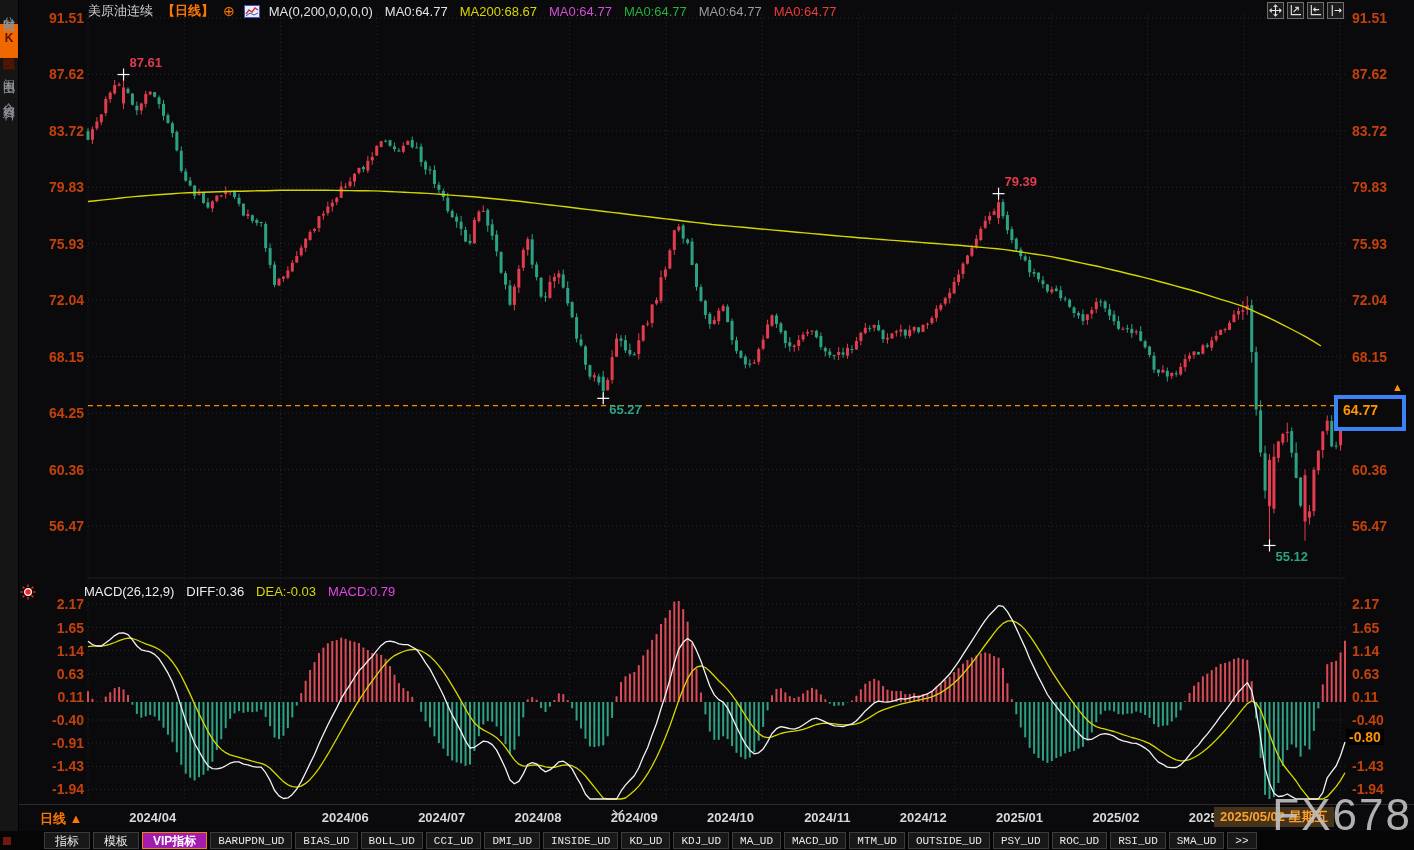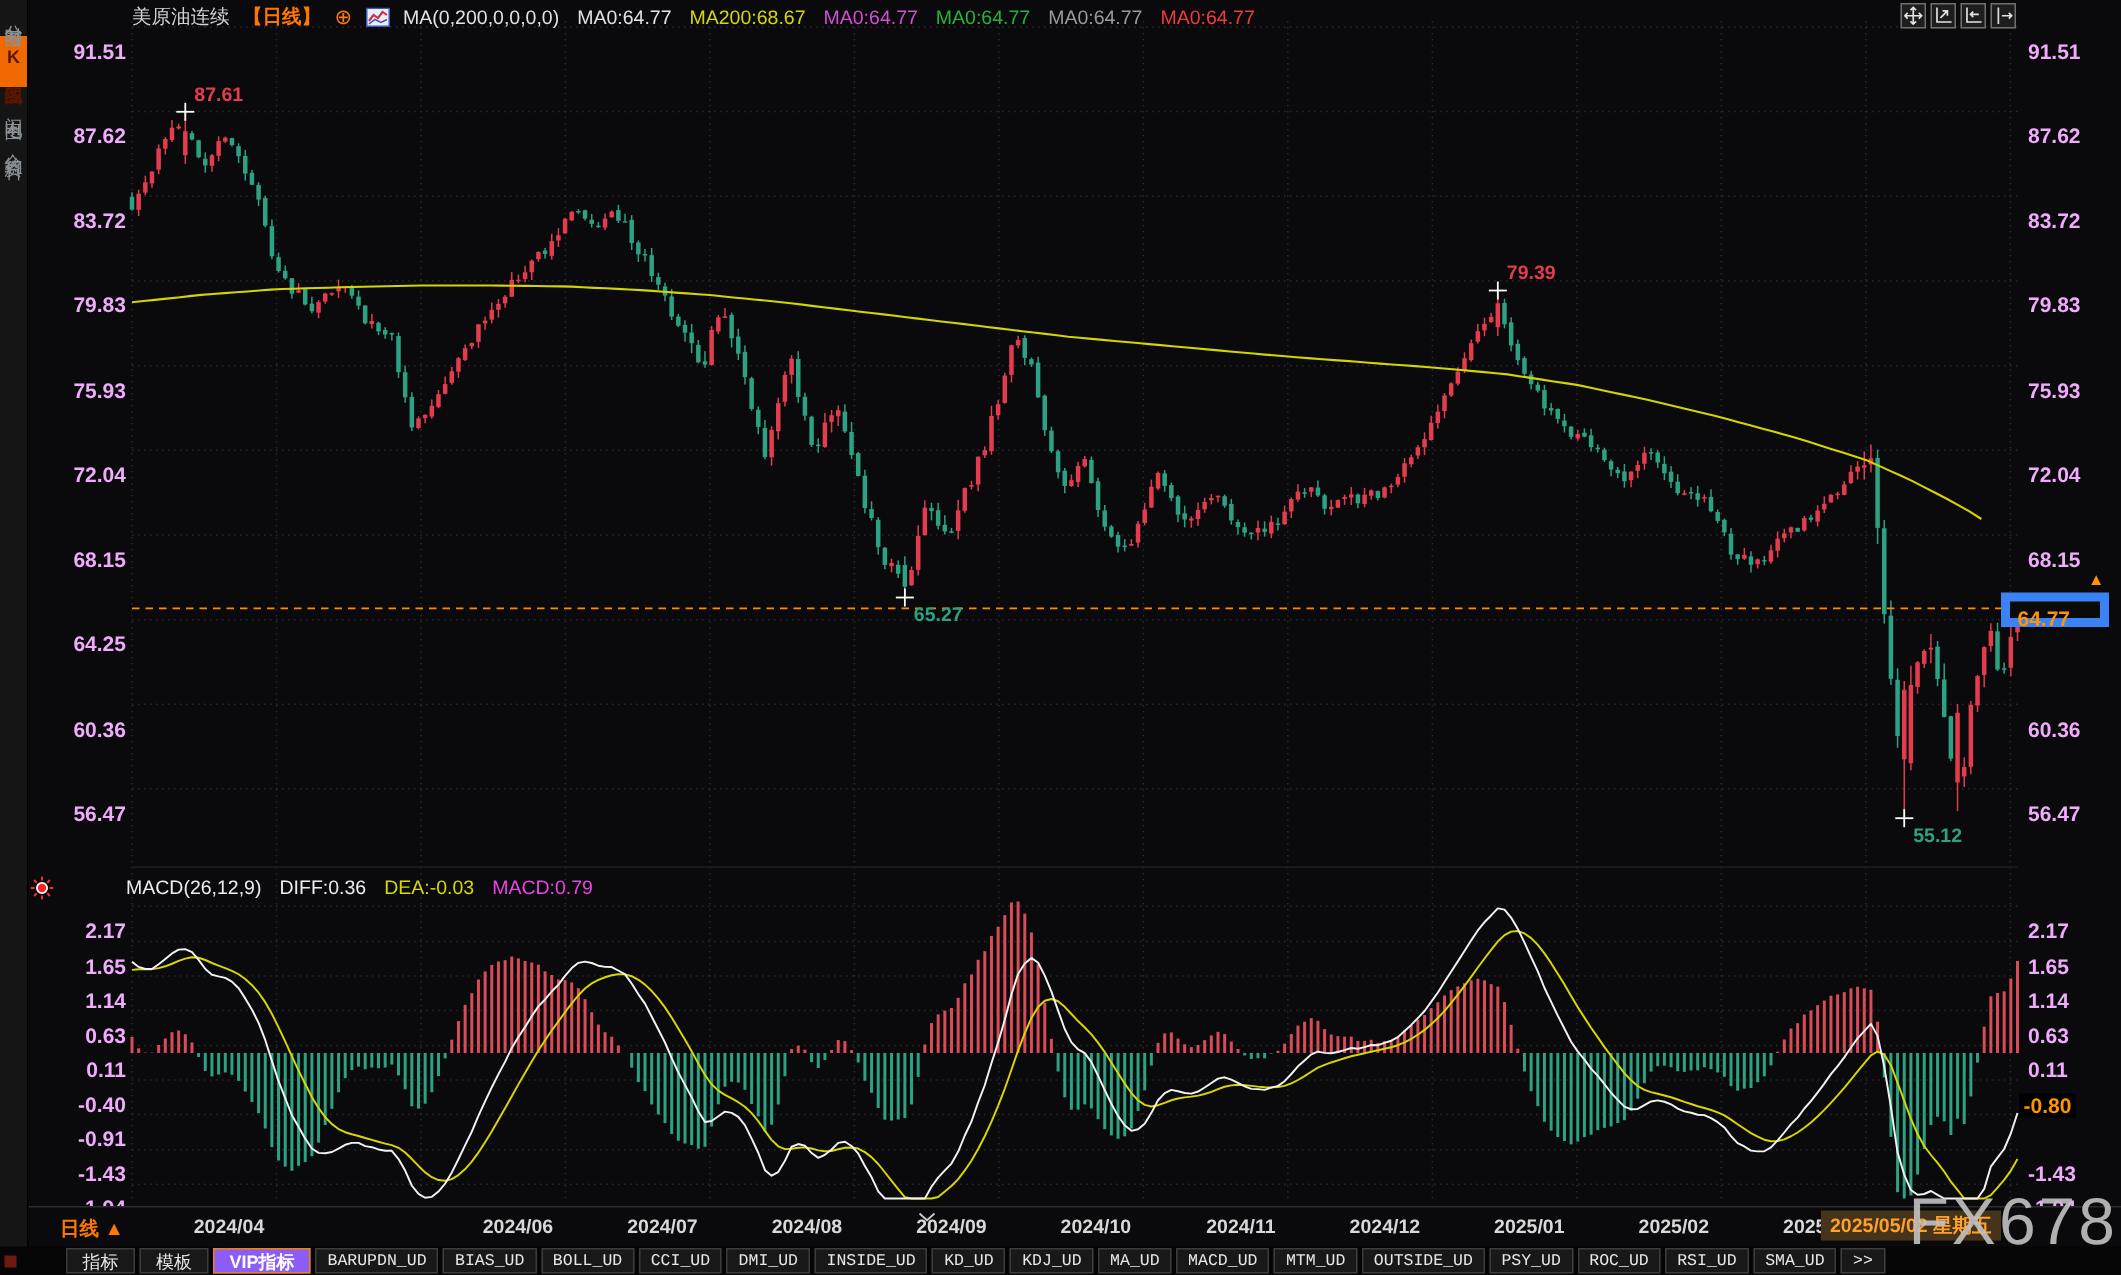--- a/index.html
+++ b/index.html
@@ -19,27 +19,27 @@
   
   #main-header{position:absolute;left:88px;top:3px;height:16px;z-index:4;
                display:flex;align-items:center;gap:9px;font-size:13px;color:#cfd3d6;}
   #main-header .tag{color:#ff7700;font-weight:bold;}
   #main-header .plus{color:#ff7700;font-size:14px;line-height:12px;}
   .ma-token{white-space:nowrap;}
   #icon-group{position:absolute;right:70px;top:2px;display:flex;gap:3px;z-index:5;}
   .mini-btn{width:15px;height:15px;background:#1d1d1d;border:1px solid #6f6f6f;
             display:flex;align-items:center;justify-content:center;cursor:pointer;}
   
-  .axis-label{position:absolute;font-size:14px;font-weight:700;color:#f0abfc;z-index:3;margin-top:16px;}
+  .axis-label{position:absolute;font-size:14px;font-weight:700;color:#c2410c;z-index:3;}
   .axis-label.l{width:52px;text-align:right;}
   .axis-label.r{text-align:left;}
   .annot{position:absolute;font-size:13px;font-weight:700;z-index:3;}
   
-  #price-badge{position:absolute;left:1334px;top:400px;width:72px;height:23px;
-               border:6px solid #3b82f6;background:#0a0a0a;color:#ff9500;
+  #price-badge{position:absolute;left:1334px;top:400px;width:72px;height:36px;
+               border:4px solid #3b82f6;background:#0a0a0a;color:#ff9500;
                font-size:14px;font-weight:700;line-height:23px;padding-left:5px;
                box-sizing:border-box;z-index:4;}
   #price-badge-arrow{position:absolute;left:1392px;top:386px;color:#ff9500;
                      font-size:11px;z-index:5;}
   #macd-badge{position:absolute;left:1346px;top:729px;background:#000;color:#ff9500;
               font-size:14px;font-weight:700;padding:0 3px;z-index:4;}
   
   #macd-header{position:absolute;left:84px;top:584px;display:flex;gap:12px;
                font-size:13px;z-index:4;}
   #alert-icon{position:absolute;left:20px;top:584px;z-index:4;cursor:pointer;}
@@ -55,21 +55,21 @@
             padding:0 6px;z-index:4;}
   #axis-marker{position:absolute;top:-3px;z-index:4;}
   
   #toolbar{position:absolute;left:0;bottom:0;width:100%;height:19px;background:#050505;
            display:flex;align-items:center;gap:3px;padding-left:44px;
            box-sizing:border-box;z-index:6;}
   .tb-btn{height:17px;line-height:16px;padding:0 10px;background:#181818;
           border:1px solid #3c3c3c;color:#e8e8e8;font-size:12px;cursor:pointer;
           box-sizing:border-box;white-space:nowrap;}
   .tb-btn.ud{font-family:"Liberation Mono",monospace;font-size:11px;padding:0 7px;}
-  .tb-btn.active{background:#8b5cf6;border-color:#f08300;color:#fff;font-weight:700;}
+  .tb-btn.active{background:#a21caf;border-color:#f08300;color:#fff;font-weight:700;}
   #tb-corner{position:absolute;left:3px;bottom:5px;width:8px;height:8px;
              background:#6e1a12;z-index:7;}
   
   #watermark{position:absolute;right:2px;top:790px;font-size:44px;font-weight:400;
              color:#c2c2c2;opacity:.9;letter-spacing:2px;z-index:8;
              font-family:"Liberation Sans",sans-serif;}
 </style>
 </head>
 <body>
 

